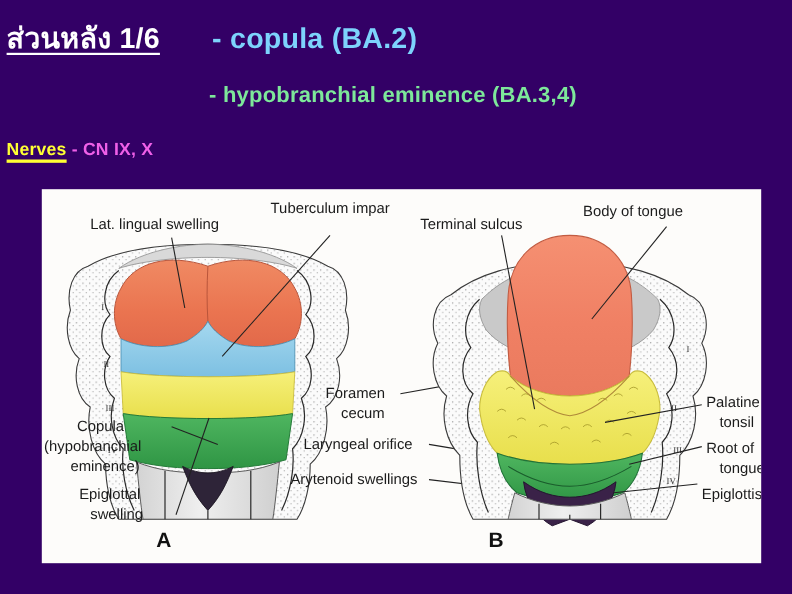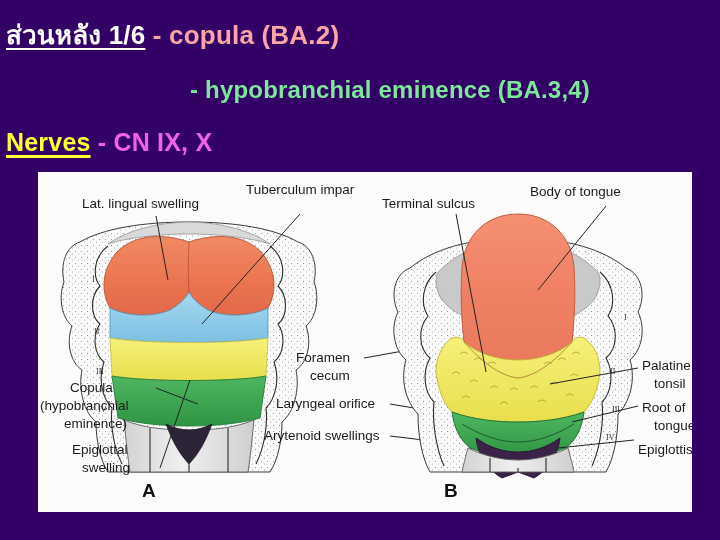--- a/index.html
+++ b/index.html
@@ -21,30 +21,30 @@
   }
 
   
   .hdr-line {
     position: absolute;
     white-space: nowrap;
     font-weight: bold;
     letter-spacing: 0.2px;
   }
   #hdr-line-1 { left: 6px;   top: 14px; font-size: 26px; }
-  #hdr-line-2 { left: 190px; top: 76px; font-size: 24px; }
-  #hdr-line-3 { left: 6px;   top: 128px; font-size: 25px; }
+  #hdr-line-2 { left: 190px; top: 76px; font-size: 20px; }
+  #hdr-line-3 { left: 6px;   top: 128px; font-size: 16px; }
 
   .seg-white {
     color: #ffffff;
     text-decoration: underline;
     text-underline-offset: 4px;
     text-decoration-thickness: 2px;
   }
-  .seg-yellow        { color: #fca5a5; }
+  .seg-yellow        { color: #7dd3fc; margin-left: 40px; }
   .seg-yellow-ul {
     color: #ffff33;
     text-decoration: underline;
     text-underline-offset: 4px;
     text-decoration-thickness: 3px;
   }
   .seg-green  { color: #7de89a; }
   .seg-pink   { color: #f060e8; }
 
   

